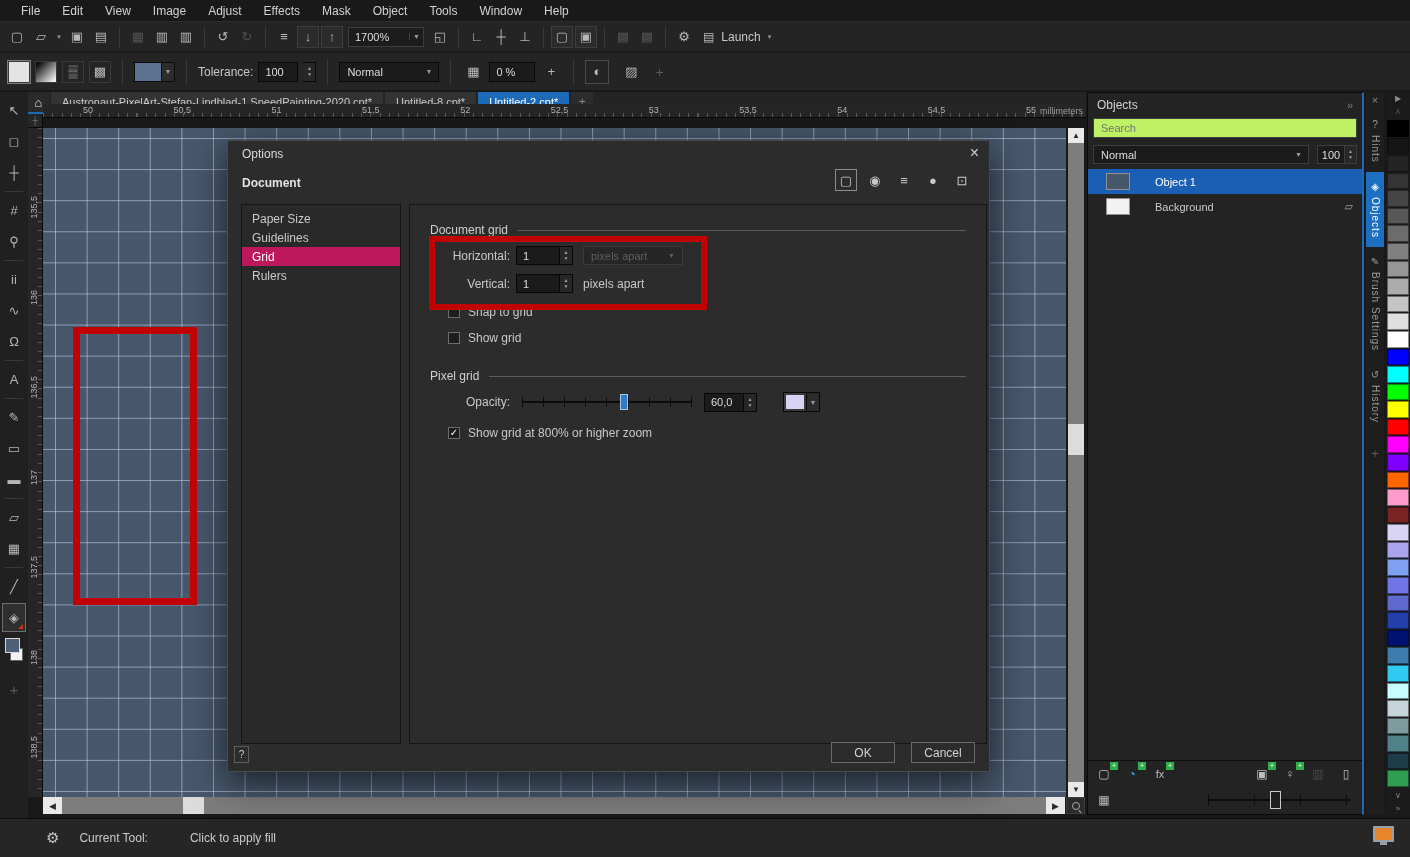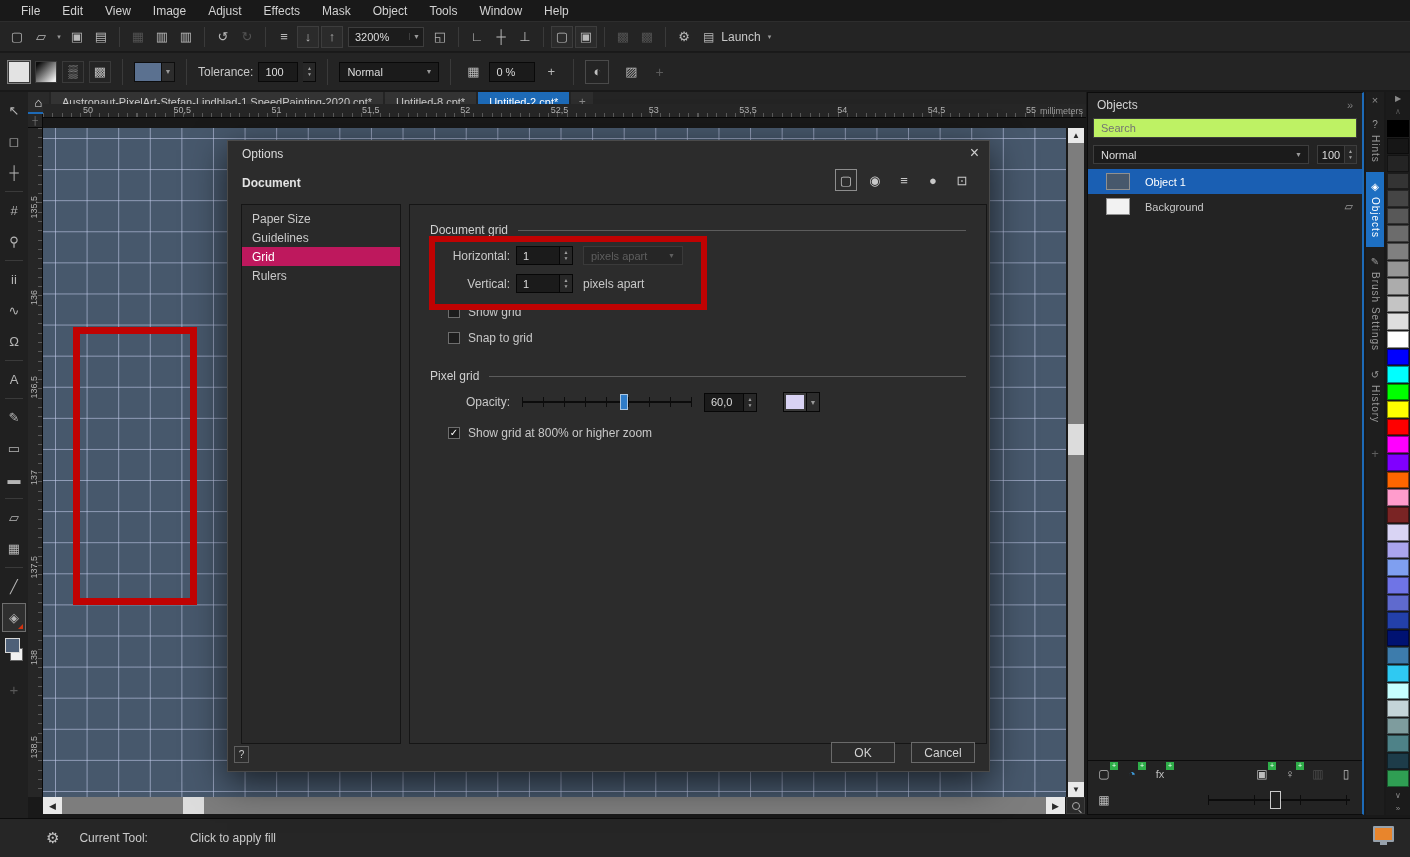--- a/index.html
+++ b/index.html
@@ -130,21 +130,21 @@
   .search{margin:1px 5px;height:20px;background:#bef264;border:1px solid #3d3d3d;display:flex;align-items:center;padding-left:7px;font-size:11px;color:#737373}
   .blendrow{margin:7px 5px 5px;display:flex}
   .blend-select{flex:1;height:19px;background:#1b1b1b;border:1px solid #3d3d3d;display:flex;align-items:center;font-size:11px;padding-left:7px;color:#ddd}
   .blend-select .arr{margin-left:auto;margin-right:6px;font-size:7px;color:#999}
   .opacity-box{width:28px;height:19px;margin-left:8px;background:#1b1b1b;border:1px solid #3d3d3d;display:flex;align-items:center;justify-content:center;font-size:11px;color:#ddd}
   .ospin{width:12px;height:19px;border:1px solid #3d3d3d;border-left:none;background:#272727;display:flex;flex-direction:column;align-items:center;justify-content:center;gap:1px;color:#a0a0a0;font-size:5px;line-height:1}
   .obj-list{margin-top:3px}
   .obj-row{height:25px;display:flex;align-items:center;padding-left:18px;font-size:11px;color:#c9c9c9}
   .obj-row.selected{background:#1a5fb3;color:#fff}
   .obj-thumb{width:24px;height:17px;border:1px solid #909090}
-  .obj-label{margin-left:15px}
+  .obj-label{margin-left:25px}
   .row-icon{margin-left:auto;margin-right:9px;color:#9a9a9a;font-size:11px}
   .docker-bottom{position:absolute;left:0;right:0;bottom:27px;height:27px;display:flex;align-items:center;padding:0 6px;gap:8px;border-top:1px solid #0c0c0c}
   .dbtn{position:relative;width:20px;height:20px;display:flex;align-items:center;justify-content:center;color:#bdbdbd;font-size:12px}
   .dbtn .plus{position:absolute;top:-2px;right:-4px;width:8px;height:8px;background:#2faf4a;color:#fff;font-size:7px;line-height:8px;text-align:center}
   .dbtn.lens{color:#3f9fe0}
   .dbtn.disabled{color:#4a4a4a}
   .dbtn.spacer{flex:1}
   .dbtn.fx{font-size:11px}
   .docker-bottom2{position:absolute;left:0;right:0;bottom:2px;height:24px;display:flex;align-items:center;padding:0 6px}
   .mini-slider{position:relative;margin-left:auto;margin-right:6px;width:142px;height:18px}
@@ -210,21 +210,21 @@
         <span class="tbtn">▥</span>
         <span class="tbtn sep"></span>
         <span class="tbtn">↺</span>
         <span class="tbtn disabled">↻</span>
         <span class="tbtn sep"></span>
         <span class="tbtn">≡</span>
         <span class="tbtn boxed">↓</span>
         <span class="tbtn boxed">↑</span>
       </div>
     <div class="zoom-combo">
-      <span class="val">3200%</span>
+      <span class="val">1700%</span>
       <span class="arr">▼</span>
     </div>
     <div class="tb-group">
 
     <span class="tbtn">◱</span>
         <span class="tbtn sep"></span>
         <span class="tbtn">∟</span>
         <span class="tbtn">┼</span>
         <span class="tbtn">⊥</span>
         <span class="tbtn sep"></span>
@@ -401,25 +401,25 @@
         <span class="fr-label">Vertical:</span>
         <span class="num-input">1</span>
         <span class="dspin">
             <span>▲</span>
             <span>▼</span>
           </span>
         <span class="unit-text">pixels apart</span>
       </div>
       <div class="chk-row">
         <span class="chk"></span>
-        <span>Show grid</span>
+        <span>Snap to grid</span>
       </div>
       <div class="chk-row">
         <span class="chk"></span>
-        <span>Snap to grid</span>
+        <span>Show grid</span>
       </div>
       <div class="sect" style="margin-top:24px">
         <span>Pixel grid</span>
         <span class="line"></span>
       </div>
       <div class="form-row">
         <span class="fr-label">Opacity:</span>
         <span class="slider">
           <span class="track"></span>
           <span class="ticks"></span>

